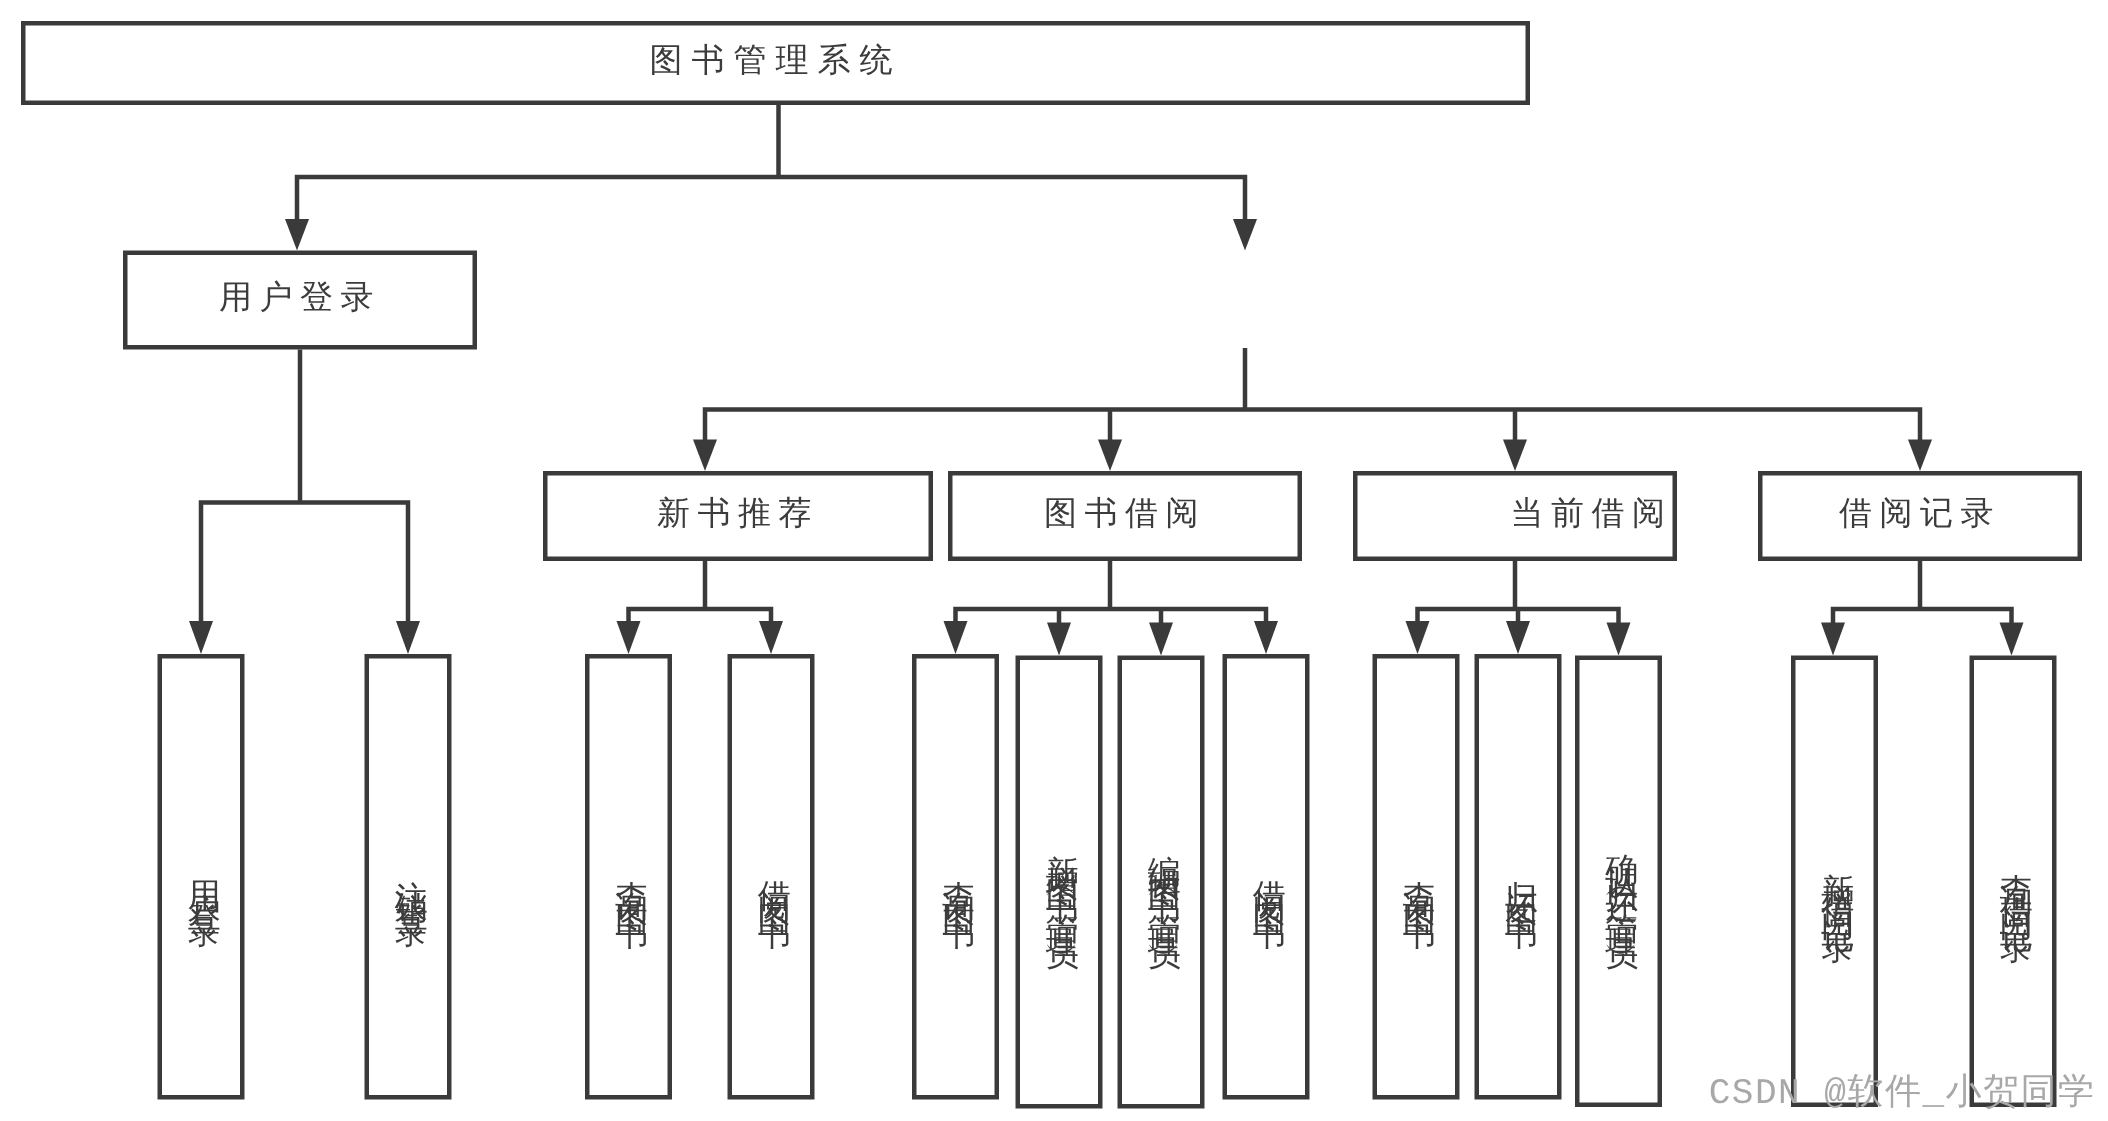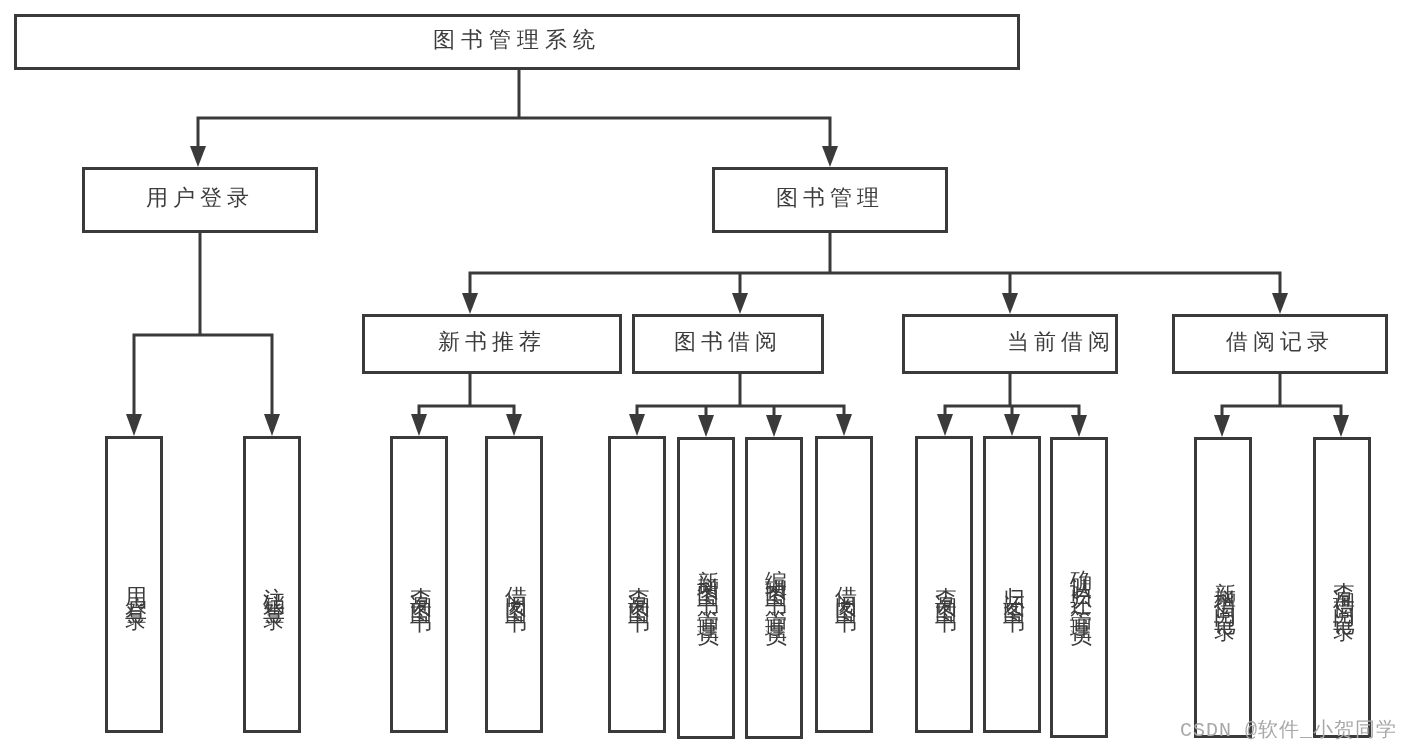--- a/index.html
+++ b/index.html
@@ -41,21 +41,21 @@
     text-orientation:mixed;
     font-size:22px;
     letter-spacing:8px;
     line-height:1.1;
     white-space:nowrap;
   }
   .watermark{
     position:absolute;
     right:8px;bottom:4px;
     z-index:5;
-    font-size:20px;
+    font-size:24px;
     color:var(--watermark);
     letter-spacing:1px;
     white-space:nowrap;
   }
 </style>
 </head>
 <body>
 
 <div class="stage">
 
@@ -95,28 +95,25 @@
     <polygon class="arrow" points="1333,415 1349,415 1341,437"></polygon>
   </svg>
 
   <div class="box hbox root" style="left:14px;top:14px;width:1006px;height:56px;">
     <span>图书管理系统</span>
   </div>
 
   <div class="box hbox" style="left:82px;top:167px;width:236px;height:66px;">
     <span>用户登录</span>
   </div>
-  <div class="box hbox" style="left:712px;top:167px;width:236px;height:66px;">
-    <span>图书管理</span>
-  </div>
 
   <div class="box hbox" style="left:362px;top:314px;width:260px;height:60px;">
     <span>新书推荐</span>
   </div>
-  <div class="box hbox" style="left:632px;top:314px;width:192px;height:60px;">
+  <div class="box hbox" style="left:632px;top:314px;width:236px;height:60px;">
     <span>图书借阅</span>
   </div>
   <div class="box hbox" style="left:902px;top:314px;width:216px;height:60px;justify-content:flex-end;">
     <span>当前借阅</span>
   </div>
   <div class="box hbox" style="left:1172px;top:314px;width:216px;height:60px;">
     <span>借阅记录</span>
   </div>
 
   <div class="box vbox" style="left:105px;top:436px;width:58px;height:297px;">

